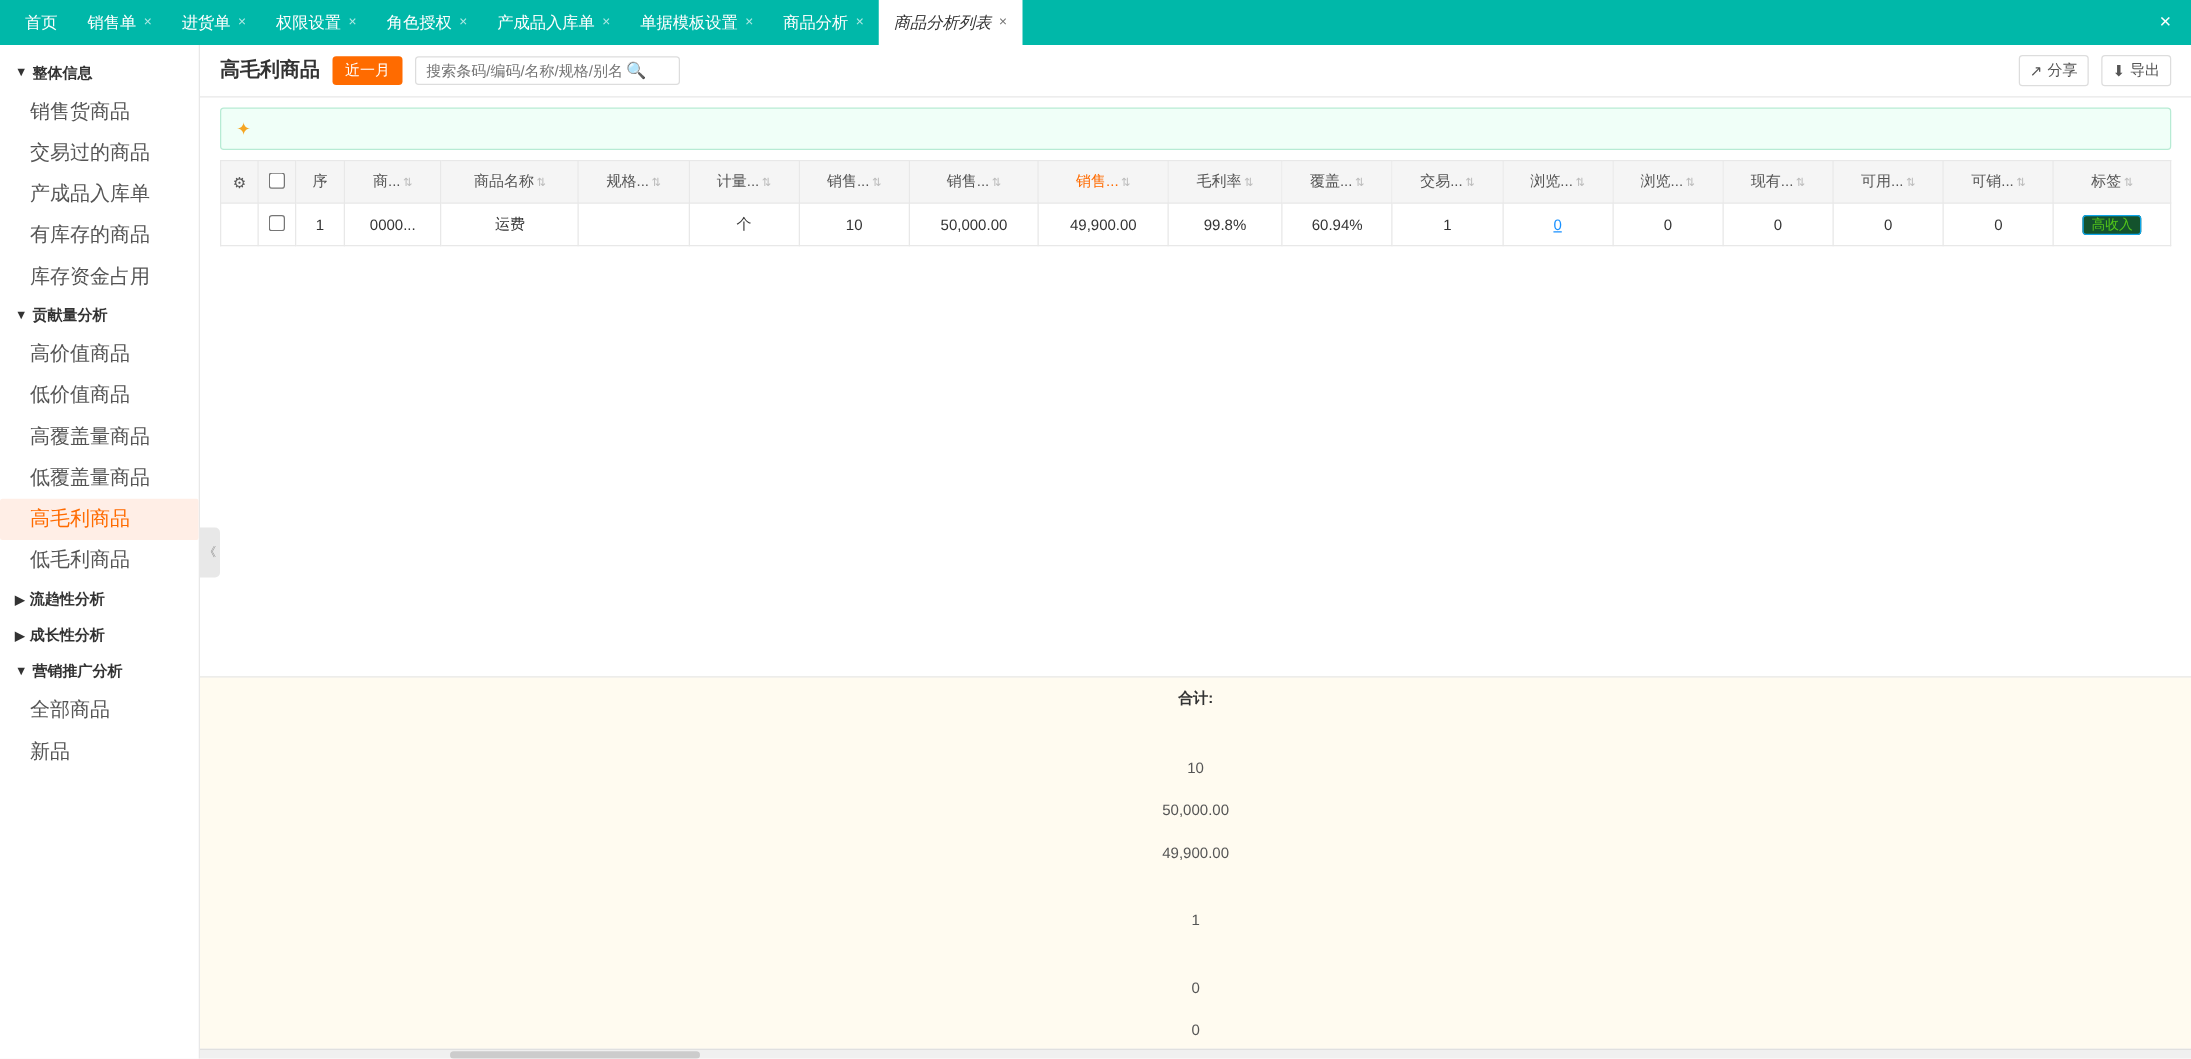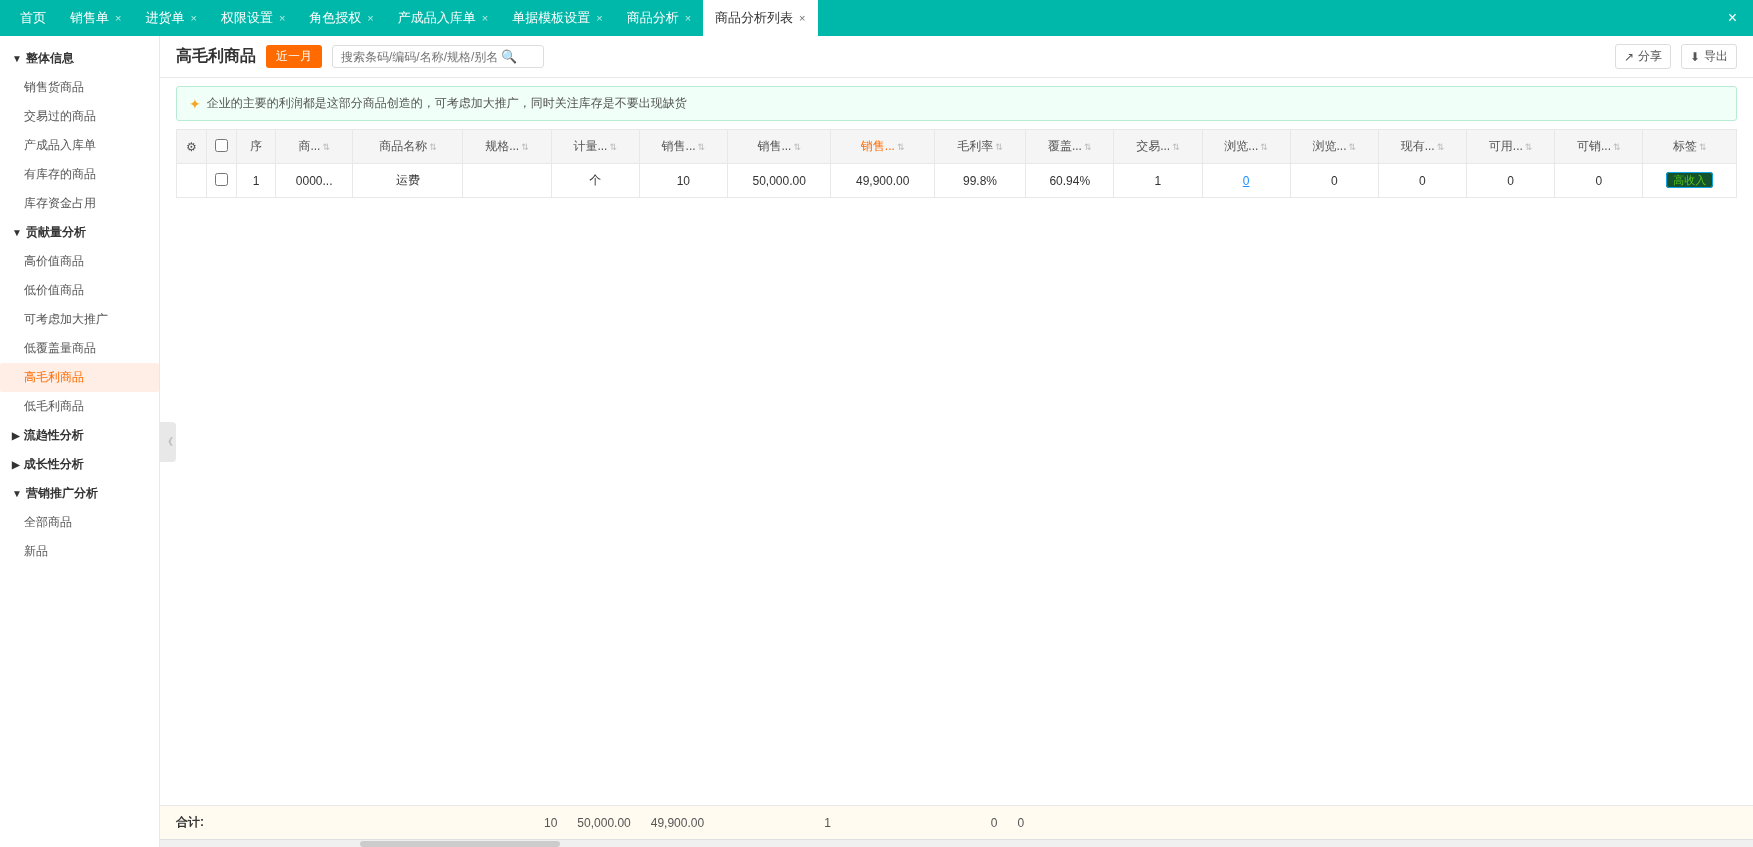--- a/index.html
+++ b/index.html
@@ -19,21 +19,21 @@
     .top-nav .nav-item {
       padding: 0 12px;
       height: 36px;
       display: flex;
       align-items: center;
       cursor: pointer;
       white-space: nowrap;
       font-size: 13px;
       color: white;
     }
-    .top-nav .nav-item.active { background: white; color: #333; }
+    .top-nav .nav-item.active { background: white; color: #333; font-style: italic; }
     .top-nav .nav-item .close-btn {
       margin-left: 6px;
       font-size: 11px;
       opacity: 0.7;
       cursor: pointer;
     }
     .top-nav .nav-item.active .close-btn { color: #333; }
     .top-nav-spacer { flex: 1; }
     .top-nav-close {
       color: white;
@@ -66,21 +66,21 @@
       color: #333;
       cursor: pointer;
       font-weight: bold;
     }
     .sidebar-group-header .arrow {
       margin-right: 4px;
       font-size: 10px;
     }
     .sidebar-item {
       padding: 6px 12px 6px 24px;
-      font-size: 12px;
+      font-size: 16px;
       color: #555;
       cursor: pointer;
       white-space: nowrap;
     }
     .sidebar-item.active {
       background: #ffeee6;
       color: #ff6b00;
       border-radius: 2px;
     }
 
@@ -242,20 +242,21 @@
     .footer-bar {
       background: #fffbf0;
       border-top: 1px solid #e8e8e8;
       display: flex;
       align-items: center;
       padding: 8px 16px;
       flex-shrink: 0;
       font-size: 12px;
       color: #555;
       gap: 20px;
+      flex-direction: column;
     }
     .footer-total-label {
       font-weight: bold;
       color: #333;
     }
 
     
     .h-scrollbar {
       height: 8px;
       background: #f0f0f0;
@@ -341,21 +342,21 @@
       <span class="arrow">▼</span>
       <span>贡献量分析</span>
     </div>
     <div class="sidebar-item">
       <span>高价值商品</span>
     </div>
     <div class="sidebar-item">
       <span>低价值商品</span>
     </div>
     <div class="sidebar-item">
-      <span>可考虑加大推广</span>
+      <span>高覆盖量商品</span>
     </div>
     <div class="sidebar-item">
       <span>低覆盖量商品</span>
     </div>
     <div class="sidebar-item active">
       <span>高毛利商品</span>
     </div>
     <div class="sidebar-item">
       <span>低毛利商品</span>
     </div>
@@ -401,21 +402,20 @@
         <span>分享</span>
       </button>
       <button class="action-btn">
         <span>⬇</span>
         <span>导出</span>
       </button>
     </div>
 
     <div class="info-banner">
       <span class="info-icon">✦</span>
-      <span>企业的主要的利润都是这部分商品创造的，可考虑加大推广，同时关注库存是不要出现缺货</span>
     </div>
 
     <div class="table-container">
       <table>
         <thead>
           <tr>
             <th class="col-settings">⚙</th>
             <th class="col-check">
               <input type="checkbox" style="">
             </th>

